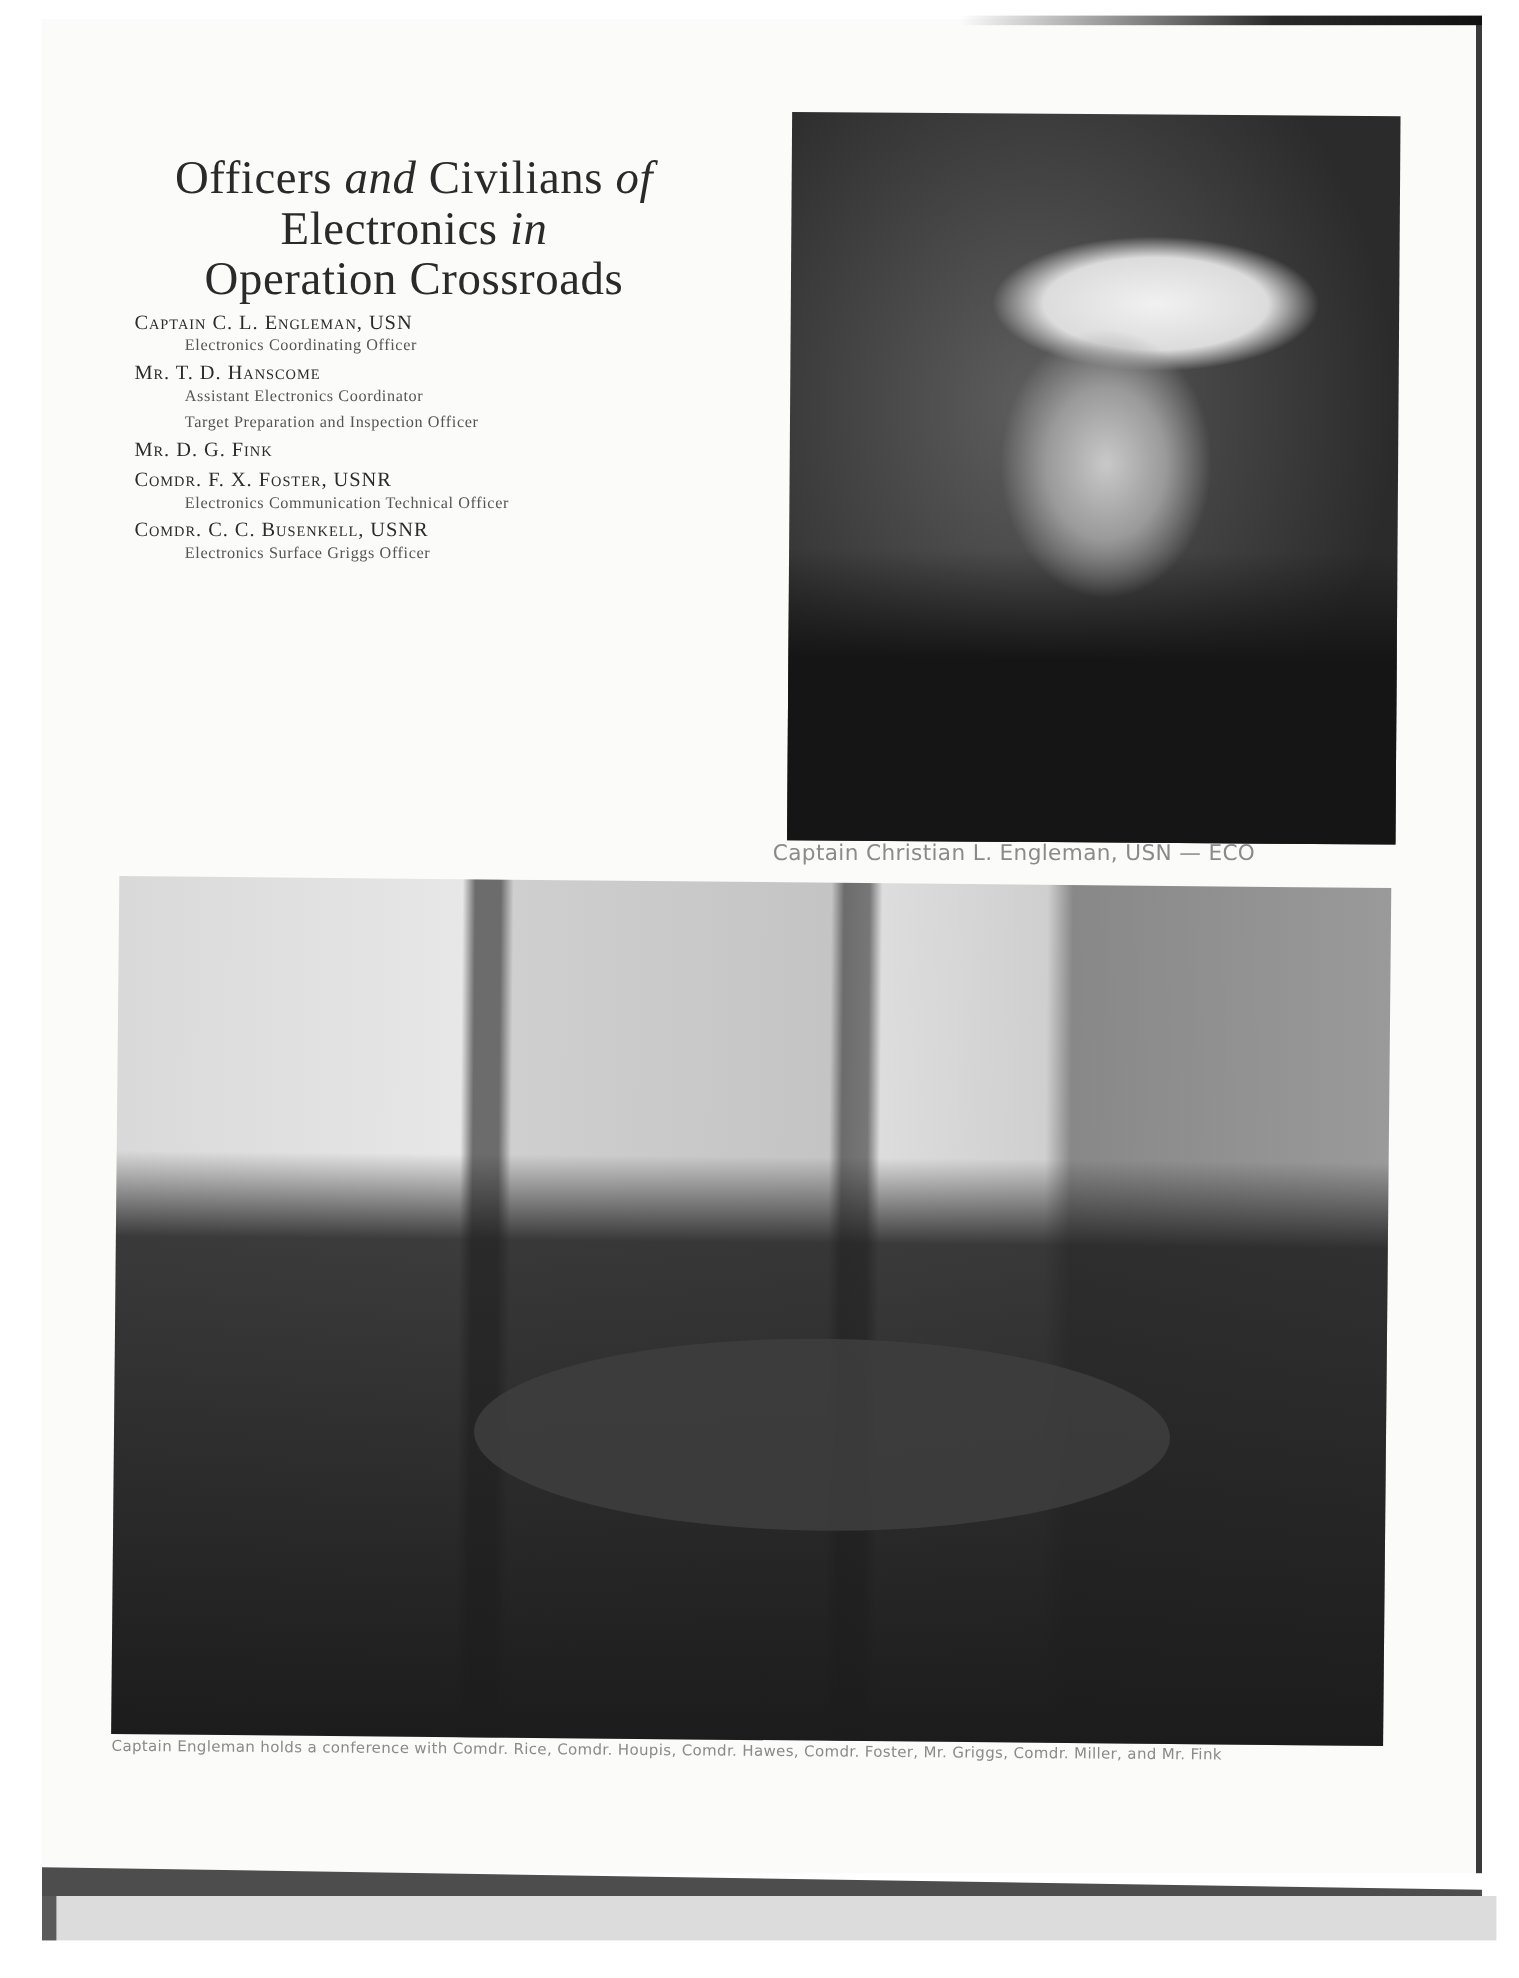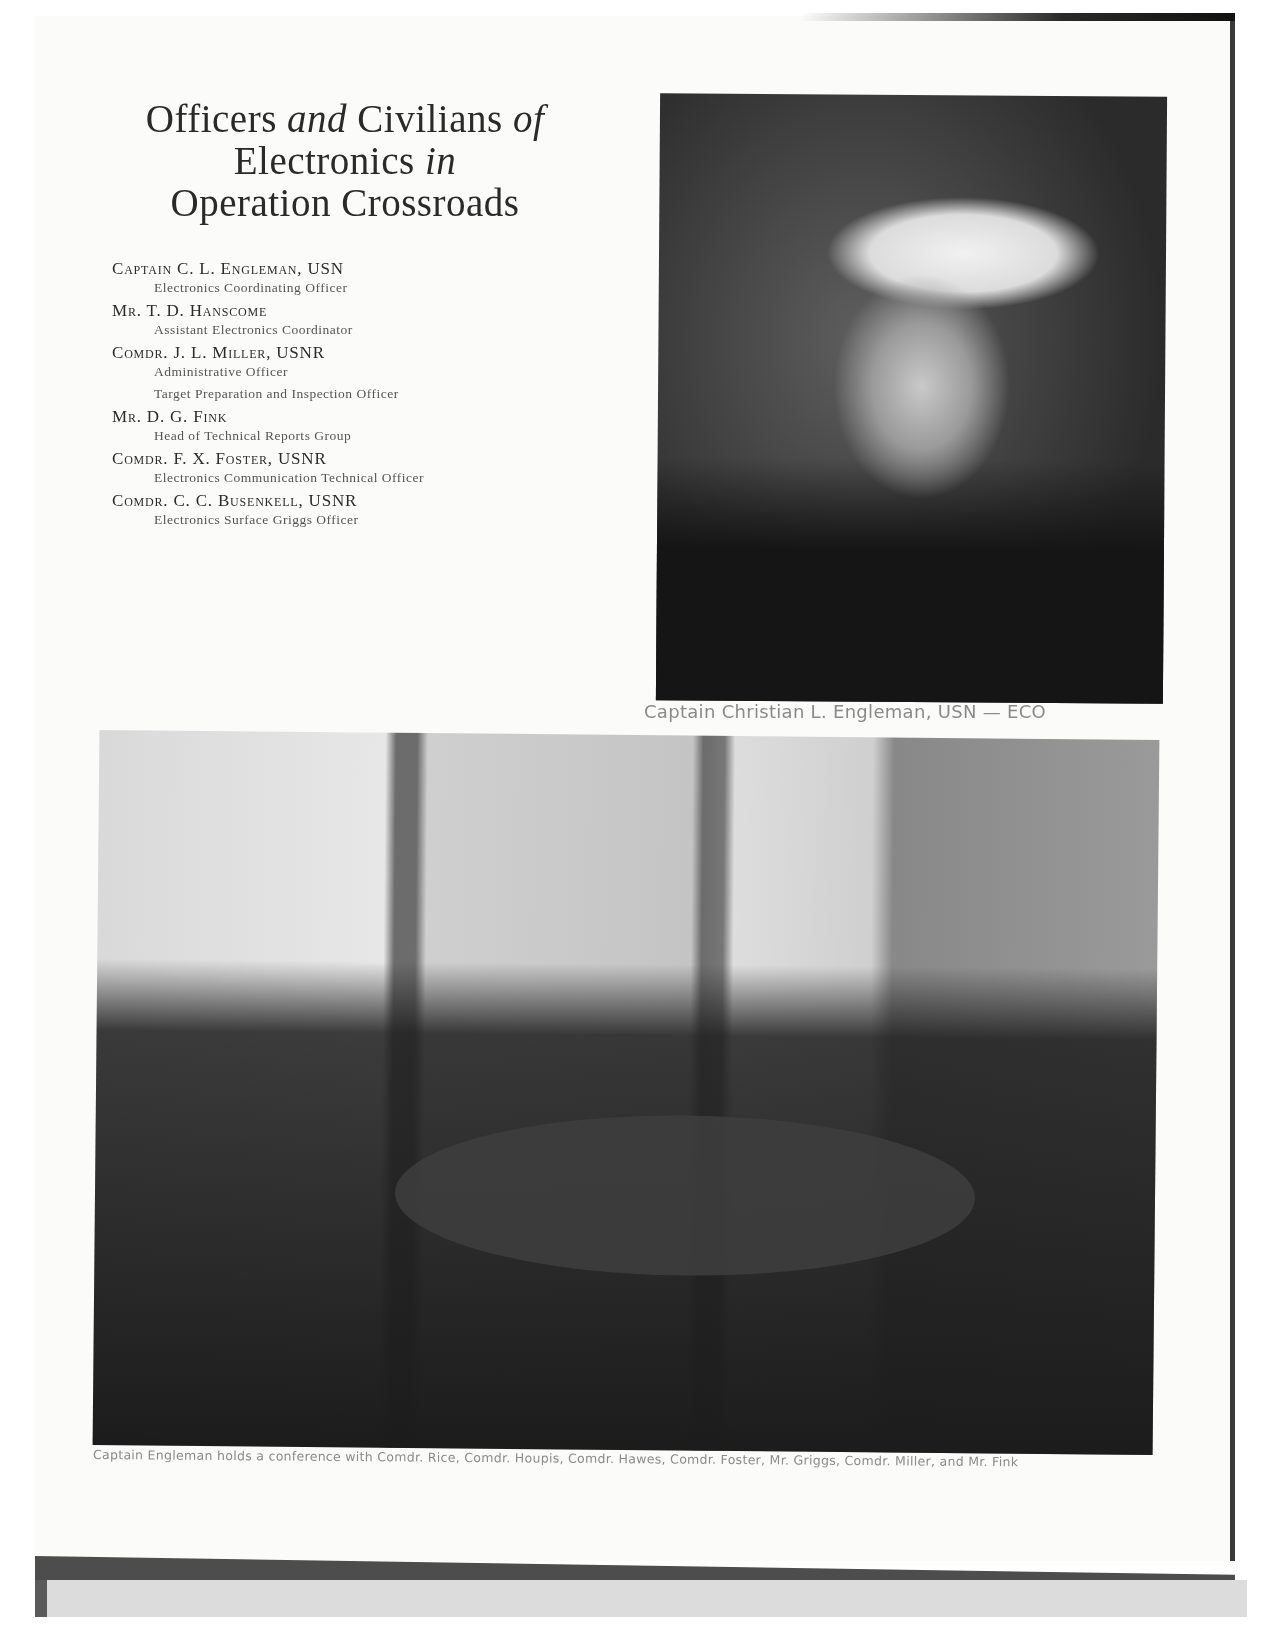--- a/index.html
+++ b/index.html
@@ -21,21 +21,21 @@
     position:absolute; left:35px; top:1556px; width:1200px; height:30px;
     background:#4d4d4d;
     transform:skewY(0.9deg); transform-origin:left top;
   }
   .under-page {
     position:absolute; left:35px; top:1580px; width:1200px; height:37px;
     background:#dcdcdc;
     border-left:12px solid #5a5a5a;
   }
   .title {
-    position:absolute; left:110px; top:72px; width:470px;
+    position:absolute; left:110px; top:102px; width:470px;
     text-align:center; color:#2a2a2a;
     font-size:39px; line-height:42px; letter-spacing:0.5px;
     font-weight:normal;
   }
   .title em { font-style:italic; }
   .roster { position:absolute; left:112px; top:238px; width:520px;margin-top:21px; }
   .entry { margin-bottom:5px; }
   .name {
     font-variant:small-caps; font-size:17px; line-height:20px; color:#2b2b2b;
     letter-spacing:0.8px; white-space:nowrap;
@@ -93,29 +93,24 @@
 <div class="roster">
   <div class="entry">
     <div class="name">Captain C. L. Engleman, USN</div>
     <div class="role">Electronics Coordinating Officer</div>
   </div>
   <div class="entry">
     <div class="name">Mr. T. D. Hanscome</div>
     <div class="role">Assistant Electronics Coordinator</div>
   </div>
   <div class="entry">
-    <div class="name">Comdr. J. L. Miller, USNR</div>
-    <div class="role">Administrative Officer</div>
-  </div>
-  <div class="entry">
     <div class="role">Target Preparation and Inspection Officer</div>
   </div>
   <div class="entry">
     <div class="name">Mr. D. G. Fink</div>
-    <div class="role">Head of Technical Reports Group</div>
   </div>
   <div class="entry">
     <div class="name">Comdr. F. X. Foster, USNR</div>
     <div class="role">Electronics Communication Technical Officer</div>
   </div>
   <div class="entry">
     <div class="name">Comdr. C. C. Busenkell, USNR</div>
     <div class="role">Electronics Surface Griggs Officer</div>
   </div>
 </div>

